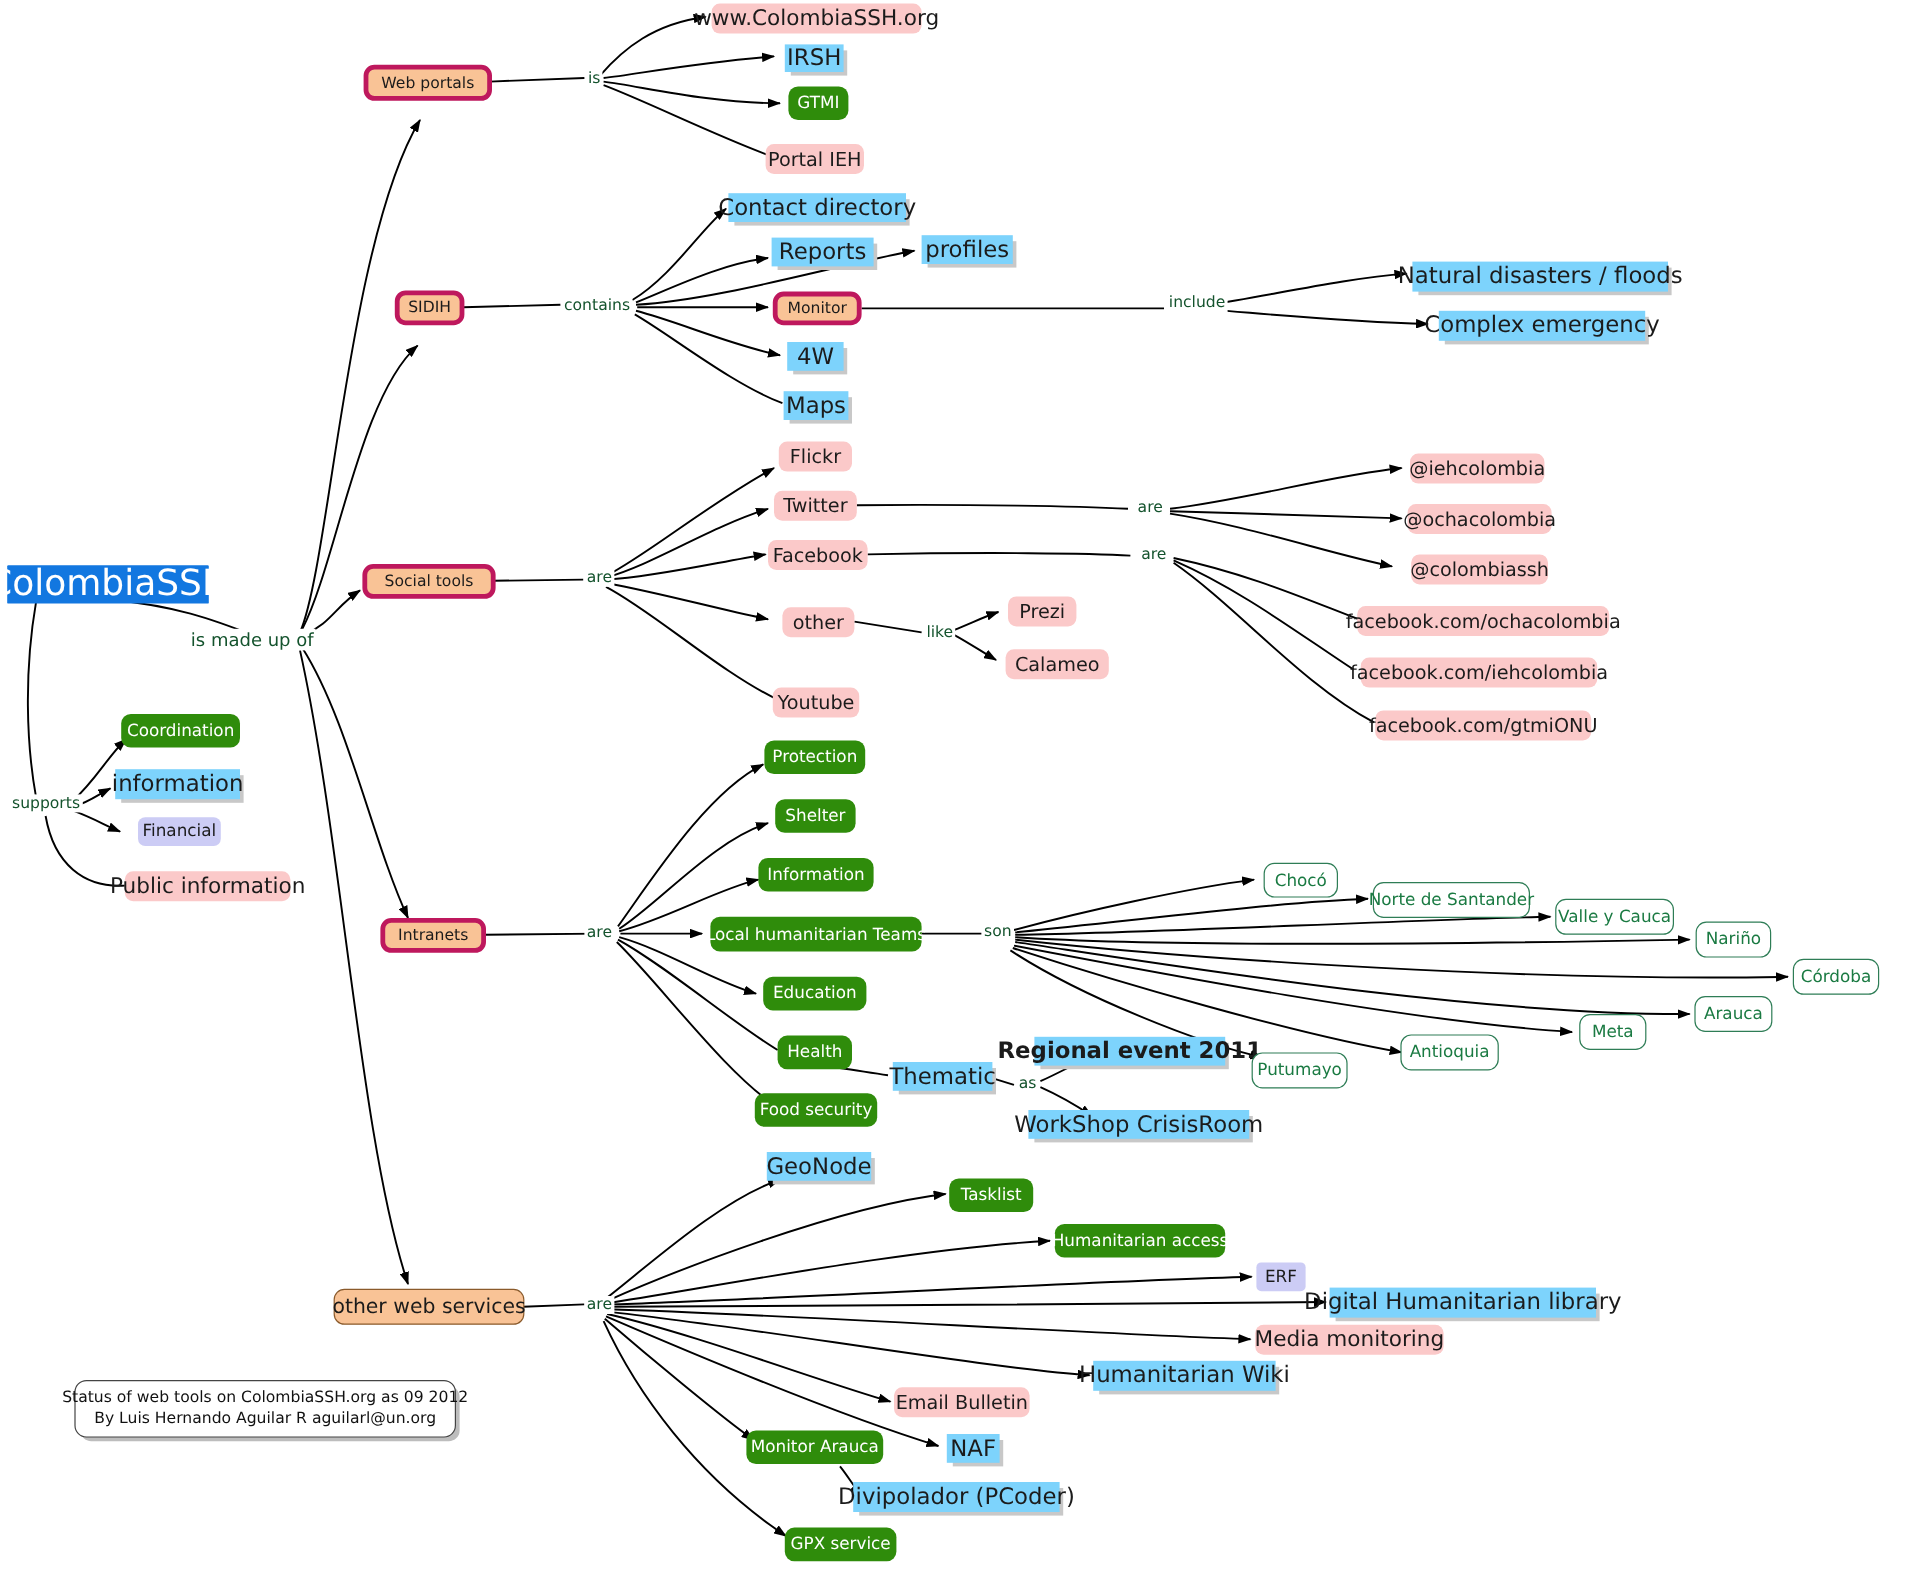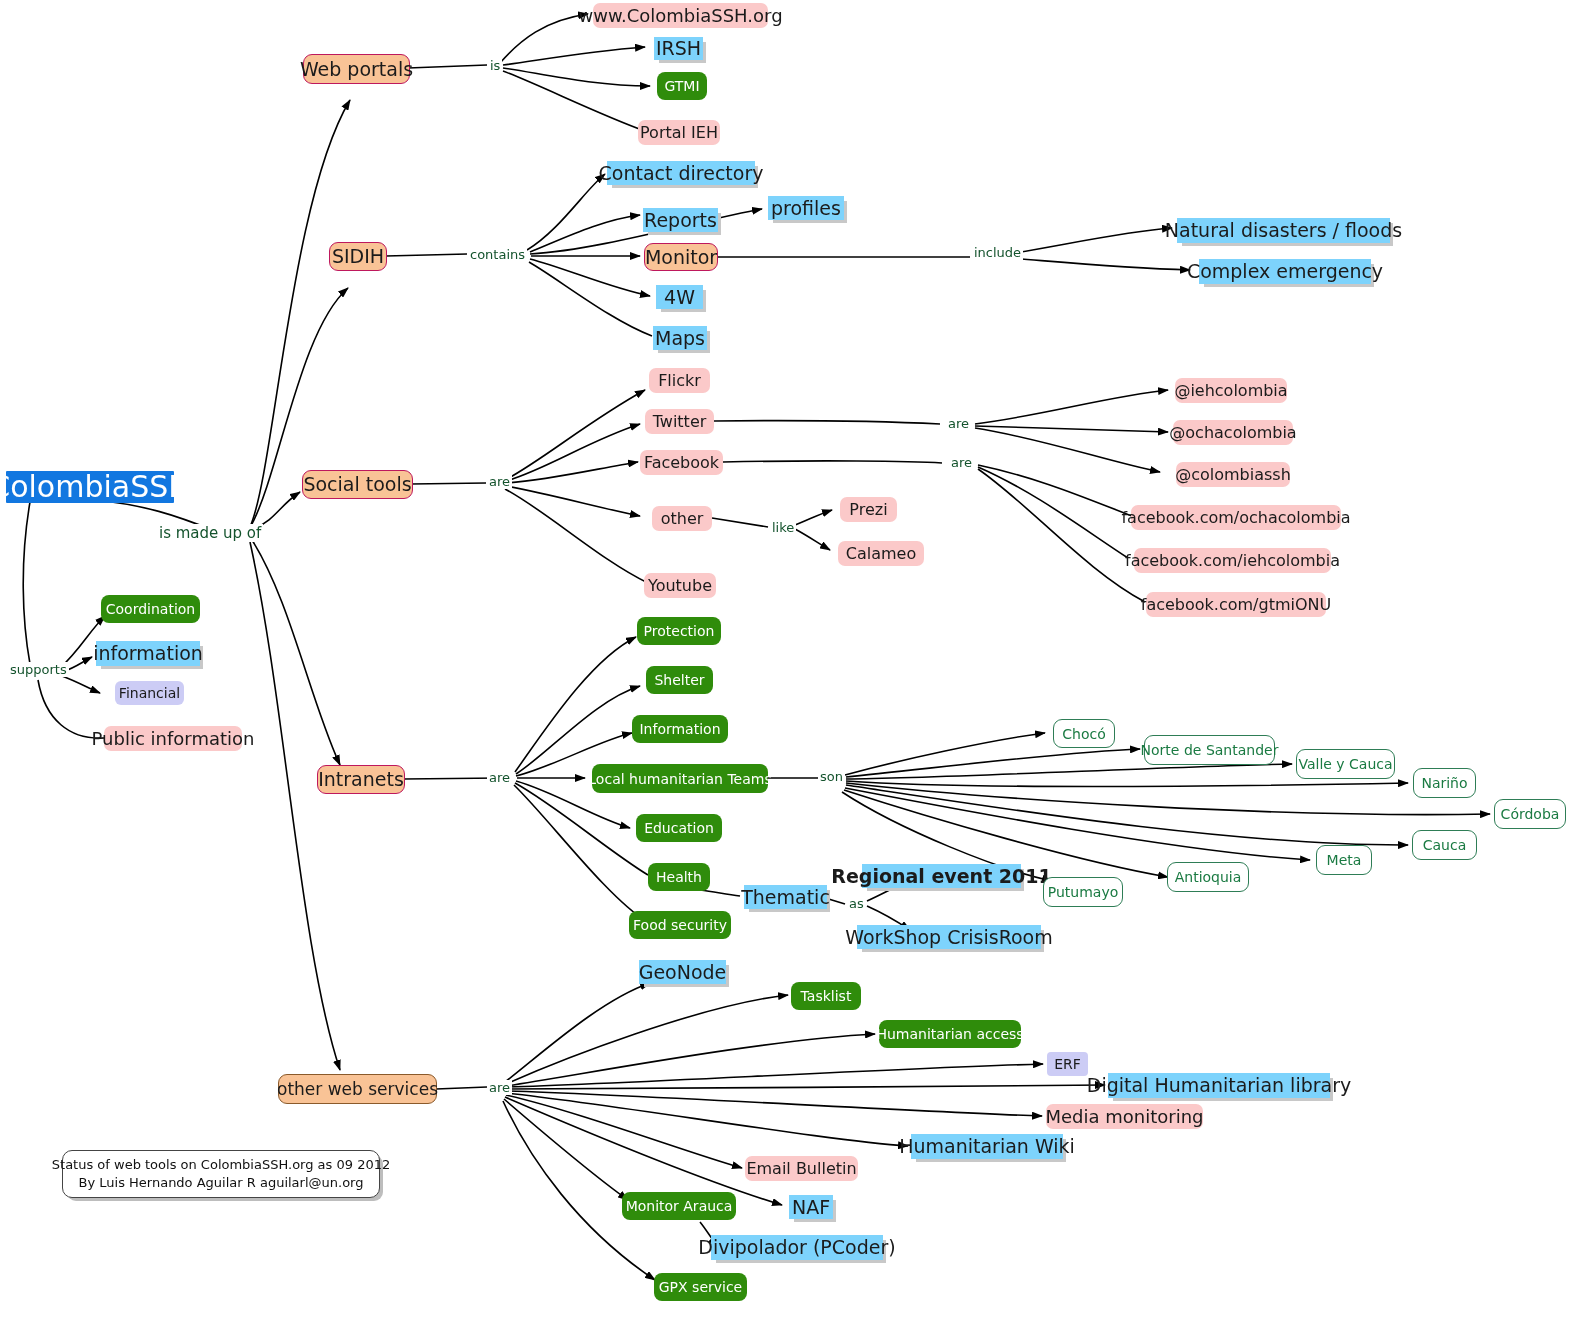--- a/index.html
+++ b/index.html
@@ -3,21 +3,21 @@
 <meta charset="utf-8">
 <style>
   html,body{margin:0;padding:0;background:#ffffff;}
   body{font-family:"DejaVu Sans","Liberation Sans",sans-serif;}
   #stage{position:relative;width:1590px;height:1323px;background:#fff;overflow:hidden;}
   #edges{position:absolute;left:0;top:0;width:1590px;height:1323px;pointer-events:none;}
   .node{position:absolute;box-sizing:border-box;display:flex;align-items:center;justify-content:center;
         white-space:nowrap;line-height:1;}
   
   .k-title{background:#1277e0;color:#ffffff;font-size:30px;border-radius:1px;}
-  .k-orange{background:#f9c396;color:#1b1b1b;border:1px solid #be185d;border-radius:9px;font-size:19px;}
+  .k-orange{background:#f9c396;color:#1b1b1b;border:4px solid #be185d;border-radius:9px;font-size:13px;}
   .k-orange-sm{background:#f9c396;color:#1b1b1b;border:1px solid #8a5a2b;border-radius:9px;font-size:17px;}
   .k-pink{background:#fbc9c9;color:#1b1b1b;border-radius:7px;font-size:16px;}
   .k-pink-lg{background:#fbc9c9;color:#1b1b1b;border-radius:7px;font-size:18px;}
   .k-green{background:#2f8c0b;color:#ffffff;border-radius:8px;font-size:14px;}
   .k-yellow{background:#7dd3fc;color:#1b1b1b;font-size:19px;box-shadow:4px 4px 0 -1px #c8c8c8;}
   .k-lilac{background:#ccccf5;color:#1b1b1b;font-size:14px;}
   .k-outline{background:#ffffff;color:#1a7a42;border:1px solid #2e7d56;border-radius:9px;font-size:14px;}
   .k-note{background:#ffffff;color:#111;border:1px solid #444;border-radius:10px;font-size:13px;
           box-shadow:4px 4px 0 -1px #bdbdbd;flex-direction:column;line-height:1.35;}
   .edgelabel{position:absolute;font-size:13px;color:#14532d;background:#fff;padding:0 2px;white-space:nowrap;}
@@ -159,21 +159,21 @@
   <div class="node k-yellow" style="left:96px;top:641px;width:104px;height:25px;">information</div>
   <div class="node k-lilac" style="left:115px;top:681px;width:69px;height:24px;border-radius:6px;">Financial</div>
   <div class="node k-pink-lg" style="left:104px;top:726px;width:138px;height:25px;">Public information</div>
 
   <div class="node k-pink-lg" style="left:593px;top:3px;width:175px;height:25px;">www.ColombiaSSH.org</div>
   <div class="node k-yellow" style="left:654px;top:37px;width:49px;height:23px;">IRSH</div>
   <div class="node k-green" style="left:657px;top:72px;width:50px;height:28px;">GTMI</div>
   <div class="node k-pink" style="left:638px;top:120px;width:82px;height:25px;">Portal IEH</div>
 
   <div class="node k-yellow" style="left:607px;top:161px;width:148px;height:24px;">Contact directory</div>
-  <div class="node k-yellow" style="left:643px;top:208px;width:75px;height:24px;">Reports</div>
+  <div class="node k-yellow" style="left:643px;top:198px;width:85px;height:24px;">Reports</div>
   <div class="node k-yellow" style="left:768px;top:196px;width:76px;height:24px;">profiles</div>
   <div class="node k-orange" style="left:644px;top:243px;width:74px;height:28px;">Monitor</div>
   <div class="node k-yellow" style="left:656px;top:285px;width:47px;height:24px;">4W</div>
   <div class="node k-yellow" style="left:653px;top:326px;width:54px;height:24px;">Maps</div>
 
   <div class="node k-yellow" style="left:1177px;top:218px;width:213px;height:25px;">Natural disasters / floods</div>
   <div class="node k-yellow" style="left:1199px;top:259px;width:172px;height:25px;">Complex emergency</div>
 
   <div class="node k-pink" style="left:649px;top:368px;width:61px;height:25px;">Flickr</div>
   <div class="node k-pink" style="left:645px;top:409px;width:69px;height:25px;">Twitter</div>
@@ -202,21 +202,21 @@
 
   <div class="node k-yellow" style="left:744px;top:885px;width:83px;height:24px;">Thematic</div>
   <div class="node k-yellow" style="left:862px;top:864px;width:159px;height:24px;font-weight:bold;">Regional event 2011</div>
   <div class="node k-yellow" style="left:857px;top:925px;width:184px;height:24px;">WorkShop CrisisRoom</div>
 
   <div class="node k-outline" style="left:1053px;top:719px;width:62px;height:29px;">Chocó</div>
   <div class="node k-outline" style="left:1144px;top:735px;width:131px;height:30px;">Norte de Santander</div>
   <div class="node k-outline" style="left:1296px;top:749px;width:99px;height:30px;">Valle y Cauca</div>
   <div class="node k-outline" style="left:1413px;top:768px;width:63px;height:30px;">Nariño</div>
   <div class="node k-outline" style="left:1494px;top:799px;width:72px;height:30px;">Córdoba</div>
-  <div class="node k-outline" style="left:1412px;top:830px;width:65px;height:30px;">Cauca</div>
+  <div class="node k-outline" style="left:1412px;top:830px;width:65px;height:30px;">Arauca</div>
   <div class="node k-outline" style="left:1316px;top:845px;width:56px;height:30px;">Meta</div>
   <div class="node k-outline" style="left:1167px;top:862px;width:82px;height:30px;">Antioquia</div>
   <div class="node k-outline" style="left:1043px;top:877px;width:80px;height:30px;">Putumayo</div>
 
   <div class="node k-yellow" style="left:639px;top:960px;width:87px;height:24px;">GeoNode</div>
   <div class="node k-green" style="left:791px;top:982px;width:70px;height:28px;">Tasklist</div>
   <div class="node k-green" style="left:879px;top:1020px;width:142px;height:28px;">Humanitarian access</div>
   <div class="node k-lilac" style="left:1047px;top:1052px;width:41px;height:24px;border-radius:4px;">ERF</div>
   <div class="node k-yellow" style="left:1108px;top:1073px;width:222px;height:25px;">Digital Humanitarian library</div>
   <div class="node k-pink-lg" style="left:1046px;top:1104px;width:157px;height:25px;">Media monitoring</div>

